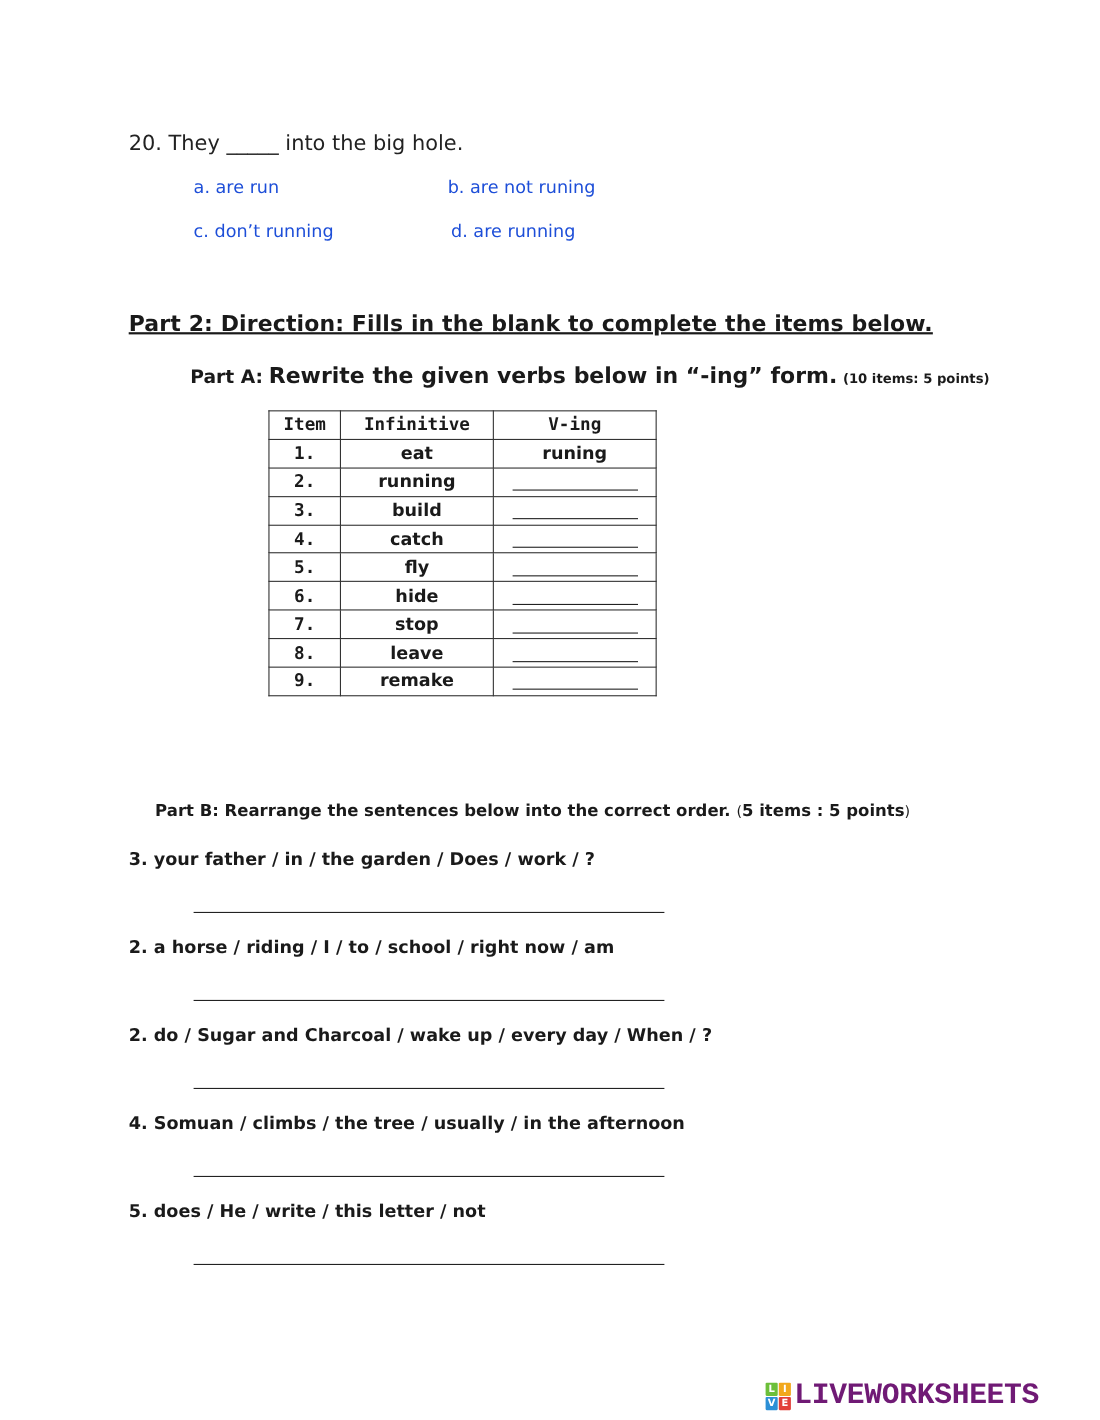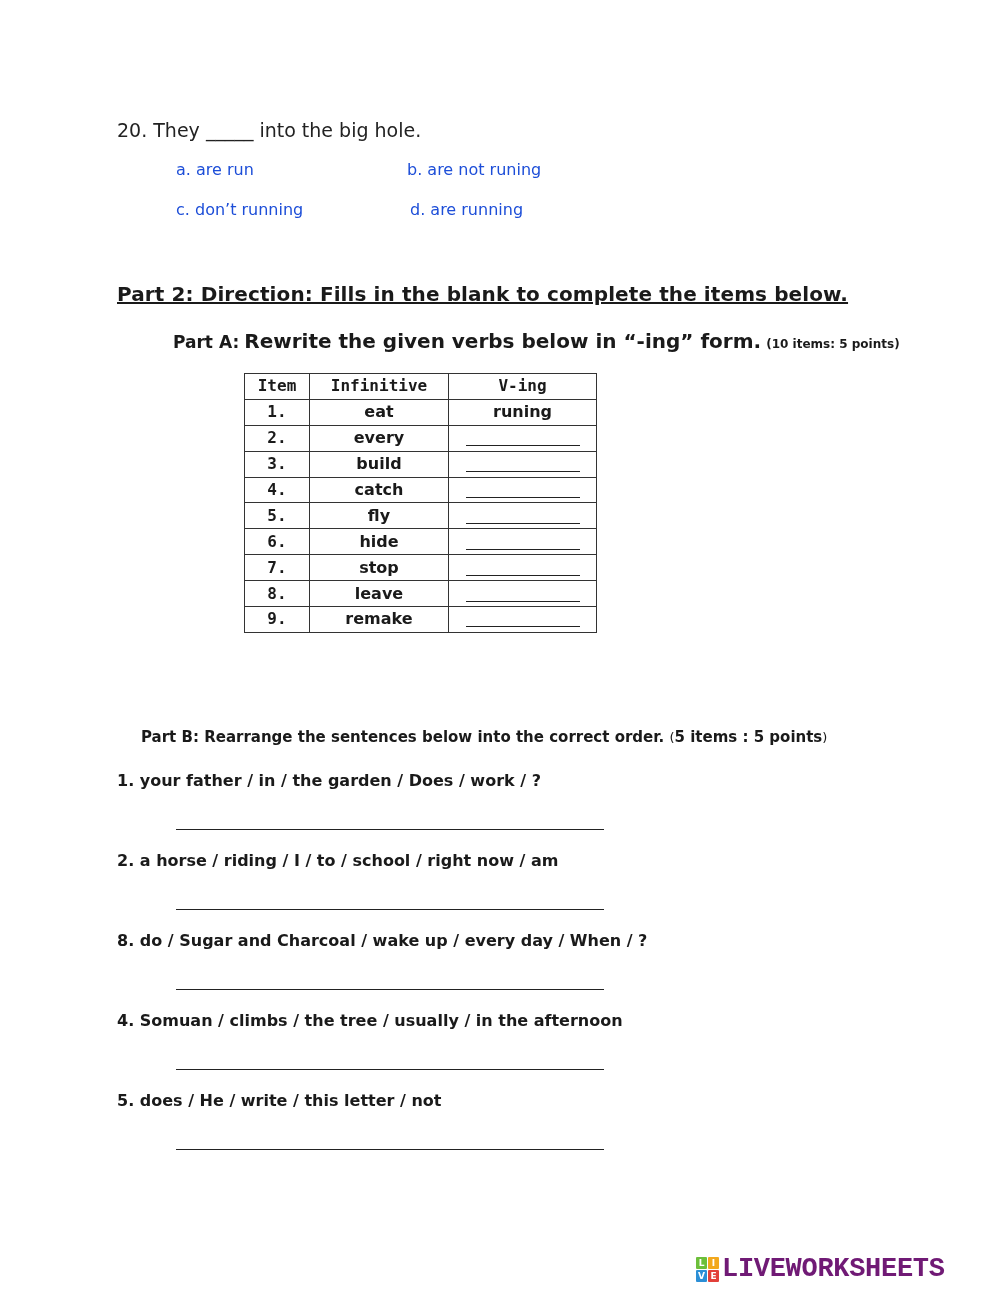--- a/index.html
+++ b/index.html
@@ -129,21 +129,21 @@
     </tr>
   </thead>
   <tbody>
     <tr>
       <td class="c-item">1.</td>
       <td class="c-inf">eat</td>
       <td class="c-ving">runing</td>
     </tr>
     <tr>
       <td class="c-item">2.</td>
-      <td class="c-inf">every</td>
+      <td class="c-inf">running</td>
       <td class="c-ving"><span class="blank-line"></span></td>
     </tr>
     <tr>
       <td class="c-item">3.</td>
       <td class="c-inf">build</td>
       <td class="c-ving"><span class="blank-line"></span></td>
     </tr>
     <tr>
       <td class="c-item">4.</td>
       <td class="c-inf">catch</td>
@@ -175,27 +175,27 @@
       <td class="c-ving"><span class="blank-line"></span></td>
     </tr>
   </tbody>
 </table>
 
 <div class="abs partB">
   <span>Part B: Rearrange the sentences below into the correct order.</span>
   <span class="par">(</span><span>5 items : 5 points</span><span class="par">)</span>
 </div>
 
-<div class="abs sent" style="top:771px;"> 1. your father / in / the garden / Does / work / ?</div>
+<div class="abs sent" style="top:771px;"> 3. your father / in / the garden / Does / work / ?</div>
 <div class="ans-line" style="top:829px;"></div>
 
 <div class="abs sent" style="top:851px;">2. a horse / riding / I / to / school / right now / am</div>
 <div class="ans-line" style="top:909px;"></div>
 
-<div class="abs sent" style="top:931px;">8. do / Sugar and Charcoal / wake up / every day / When / ?</div>
+<div class="abs sent" style="top:931px;">2. do / Sugar and Charcoal / wake up / every day / When / ?</div>
 <div class="ans-line" style="top:989px;"></div>
 
 <div class="abs sent" style="top:1011px;">4. Somuan / climbs / the tree / usually / in the afternoon</div>
 <div class="ans-line" style="top:1069px;"></div>
 
 <div class="abs sent" style="top:1091px;">5. does / He / write / this letter / not</div>
 <div class="ans-line" style="top:1149px;"></div>
 
 <div class="abs logo">
   <div class="logo-grid">

